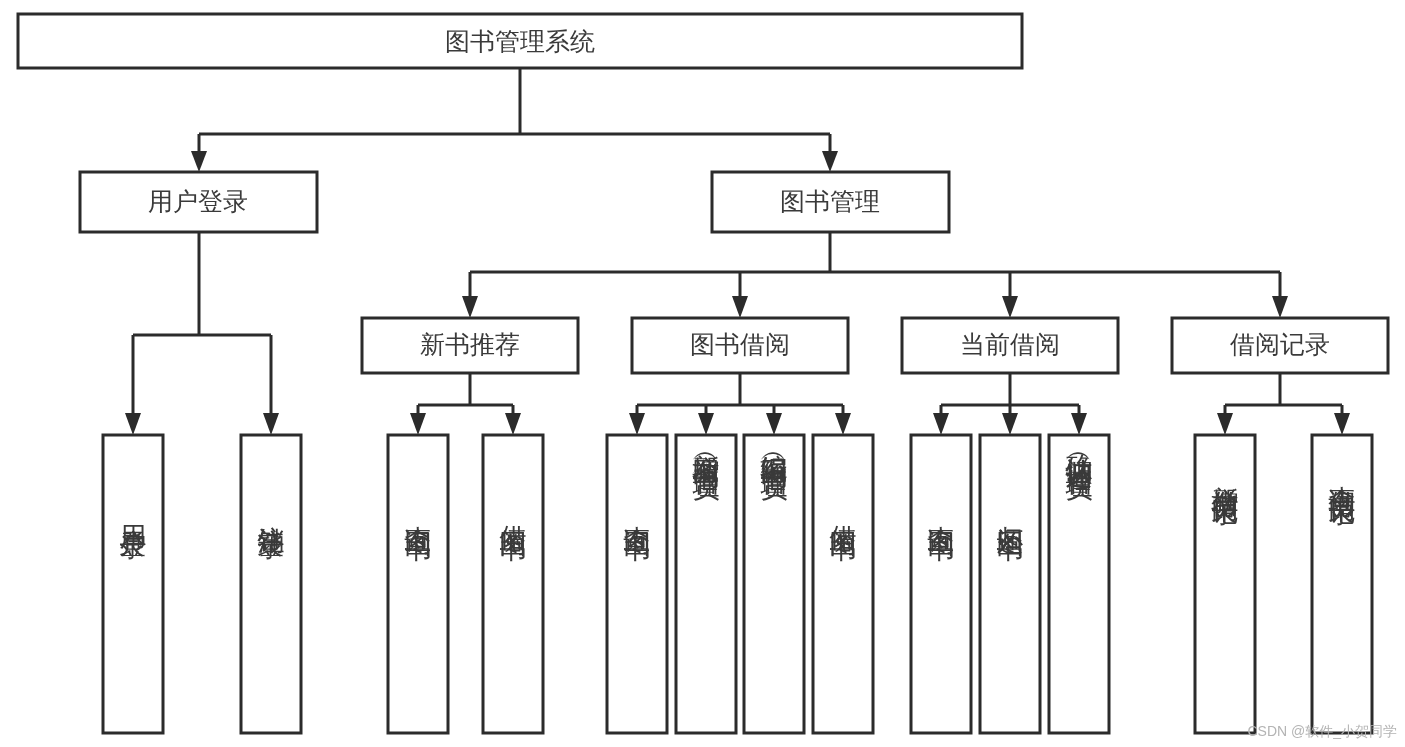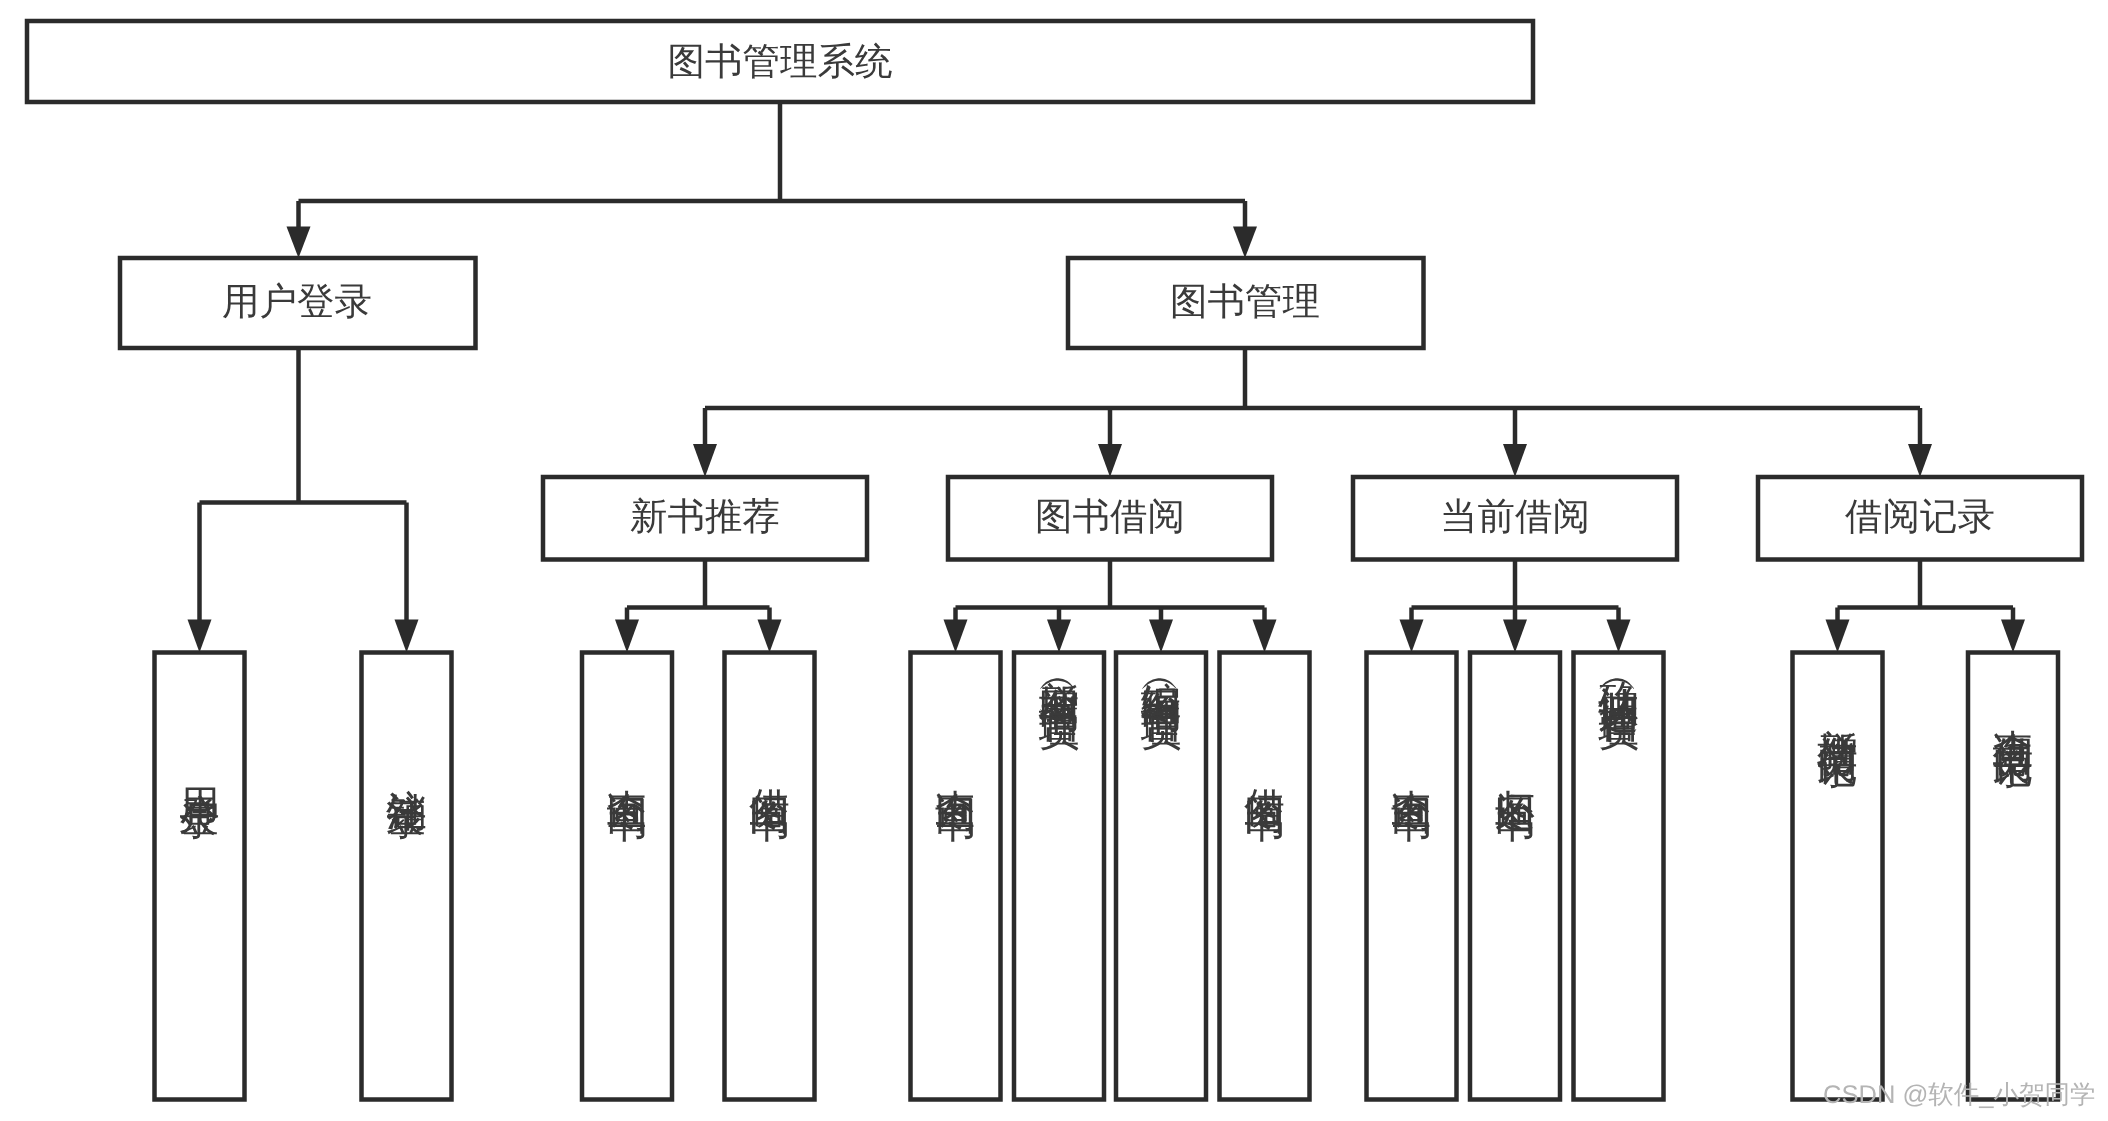--- a/index.html
+++ b/index.html
@@ -53,21 +53,21 @@
     text-anchor: middle;
     writing-mode: vertical-rl;
     glyph-orientation-vertical: 0;
     letter-spacing: 3px;
   }
   .watermark {
     position: absolute;
     right: 8px;
     bottom: 6px;
     font-family: "Liberation Sans", "DejaVu Sans", sans-serif;
-    font-size: 17px;
+    font-size: 14px;
     color: #b4b4b4;
     white-space: nowrap;
     pointer-events: none;
   }
 </style>
 </head>
 <body>
 
 <div id="chart-root">
   <svg width="1405" height="747" viewBox="0 0 1405 747" xmlns="http://www.w3.org/2000/svg">

